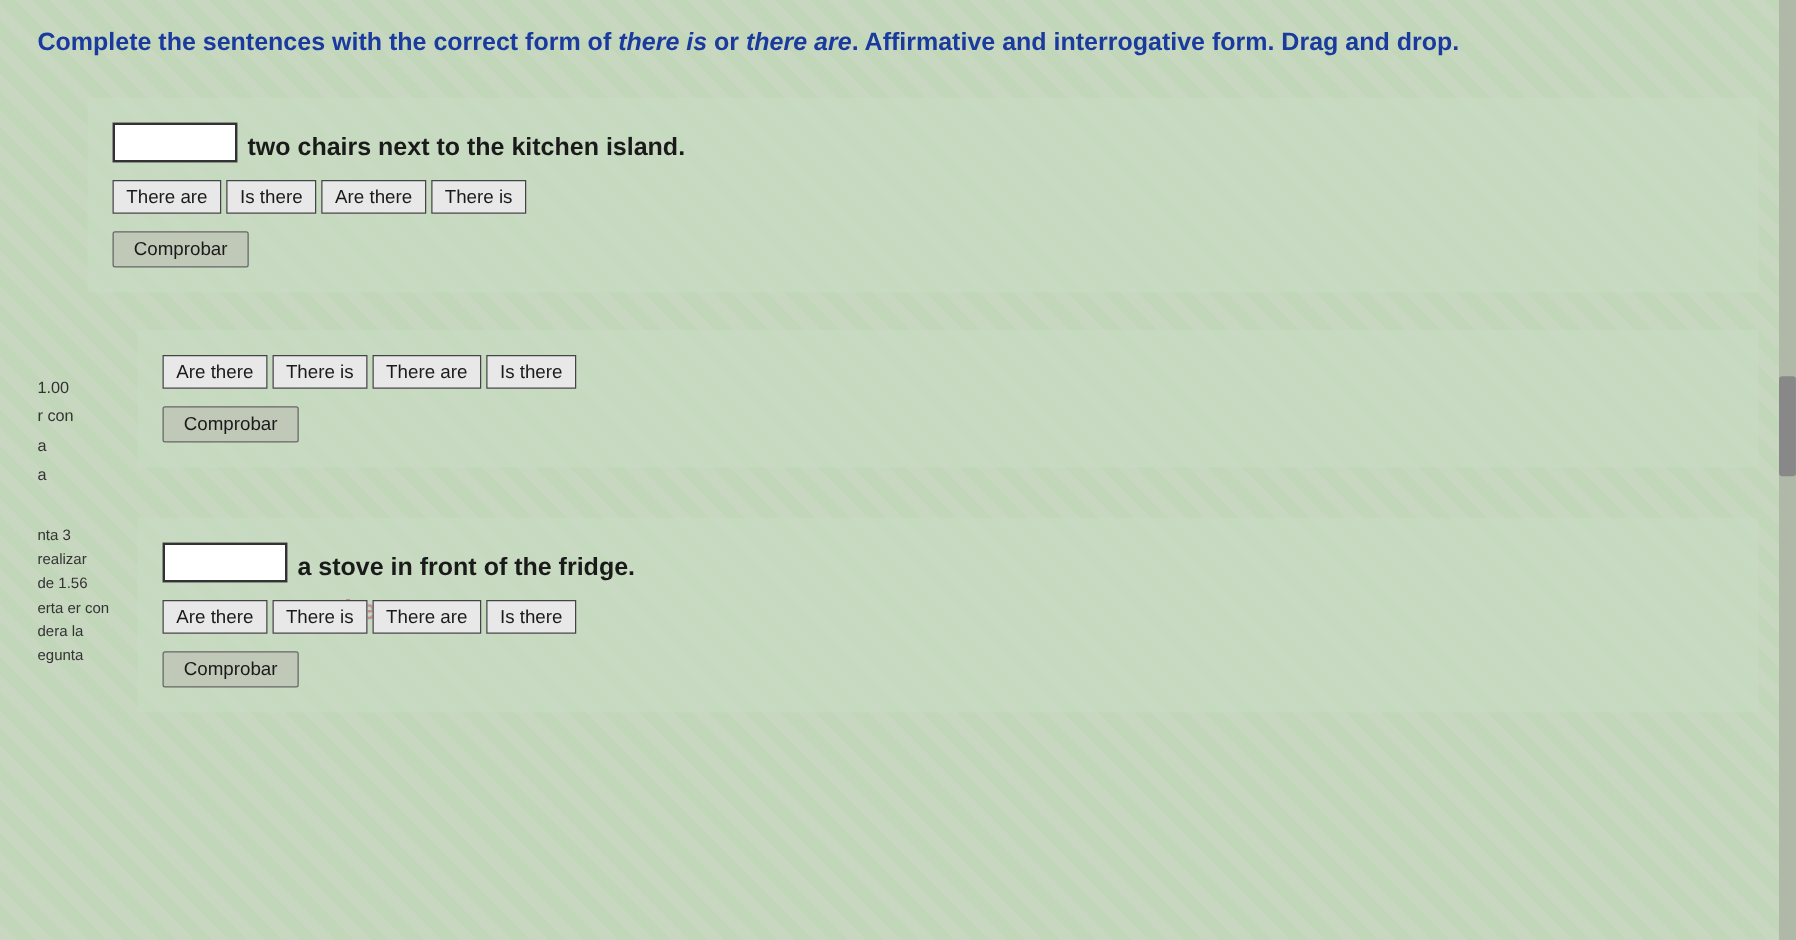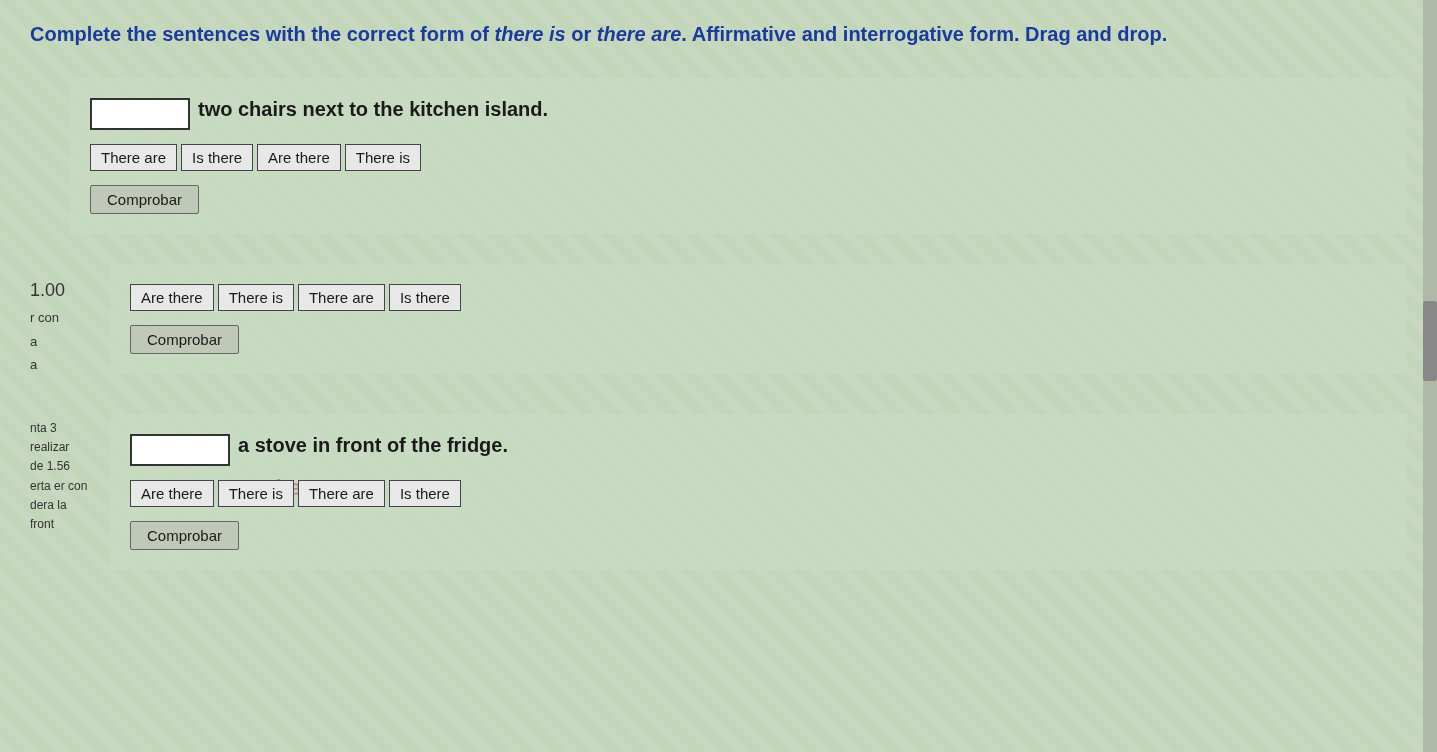--- a/index.html
+++ b/index.html
@@ -49,21 +49,21 @@
 
     .exercise-block {
       background: rgba(200, 220, 195, 0.6);
       padding: 20px 30px 20px 20px;
       margin-bottom: 30px;
       position: relative;
     }
 
     .sentence-line {
       display: flex;
-      align-items: flex-start;
+      align-items: flex-end;
       gap: 8px;
       margin-bottom: 14px;
       flex-wrap: wrap;
     }
 
     .drop-box {
       width: 100px;
       height: 32px;
       border: 2px solid #333;
       background: white;
@@ -137,21 +137,21 @@
       <button class="option-btn">Are there</button>
       <button class="option-btn">There is</button>
     </div>
     <div>
       <button class="comprobar-btn">Comprobar</button>
     </div>
   </div>
 
   <div style="position: relative; margin-left: 0; display: flex; align-items: flex-start;">
     <div style="width: 60px; font-size: 13px; color: #333; line-height: 1.8; padding-top: 10px; flex-shrink: 0;">
-      <div style="font-size:18px;">1.00</div>
+      <div style="font-size:13px;margin-top:24px;">1.00</div>
       <div style="font-size:13px;">r con</div>
       <div style="font-size:13px;">a</div>
       <div style="font-size:13px;">a</div>
     </div>
     <div class="exercise-block" style="flex: 1; margin-left: 20px;">
       <div class="options-line">
         <button class="option-btn">Are there</button>
         <button class="option-btn">There is</button>
         <button class="option-btn">There are</button>
         <button class="option-btn">Is there</button>
@@ -162,21 +162,21 @@
     </div>
   </div>
 
   <div style="position: relative; display: flex; align-items: flex-start; margin-top: 10px;">
     <div style="width: 60px; font-size: 12px; color: #333; line-height: 1.6; padding-top: 5px; flex-shrink: 0;">
       <div>nta 3</div>
       <div>realizar</div>
       <div>de 1.56</div>
       <div>erta er con</div>
       <div>dera la</div>
-      <div>front</div>
+      <div>egunta</div>
     </div>
     <div class="exercise-block" style="flex: 1; margin-left: 20px;">
       <div class="sentence-line">
         <div class="drop-box"></div>
         <span class="sentence-text">a stove in front of the fridge.</span>
       </div>
       <div class="options-line">
         <button class="option-btn">Are there</button>
         <button class="option-btn">There is</button>
         <button class="option-btn">There are</button>

